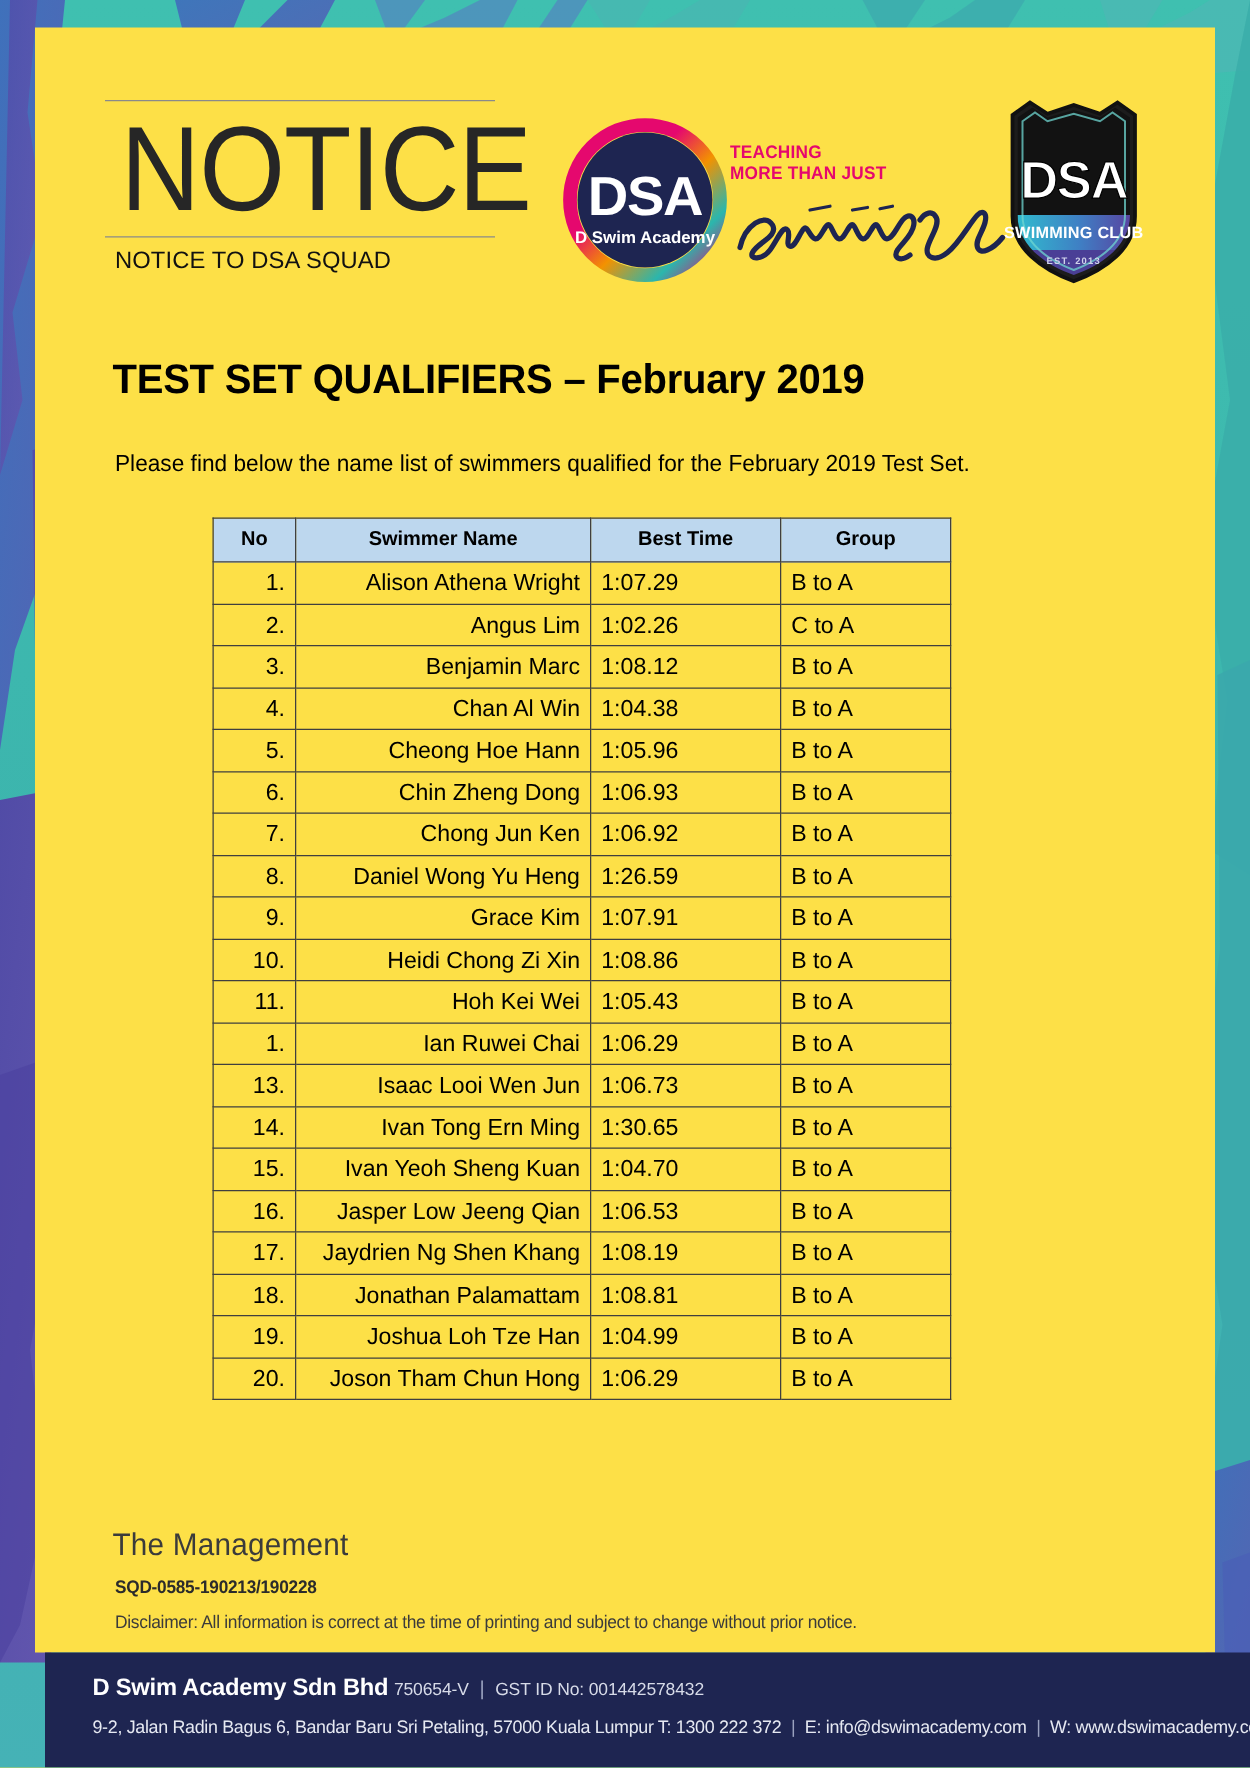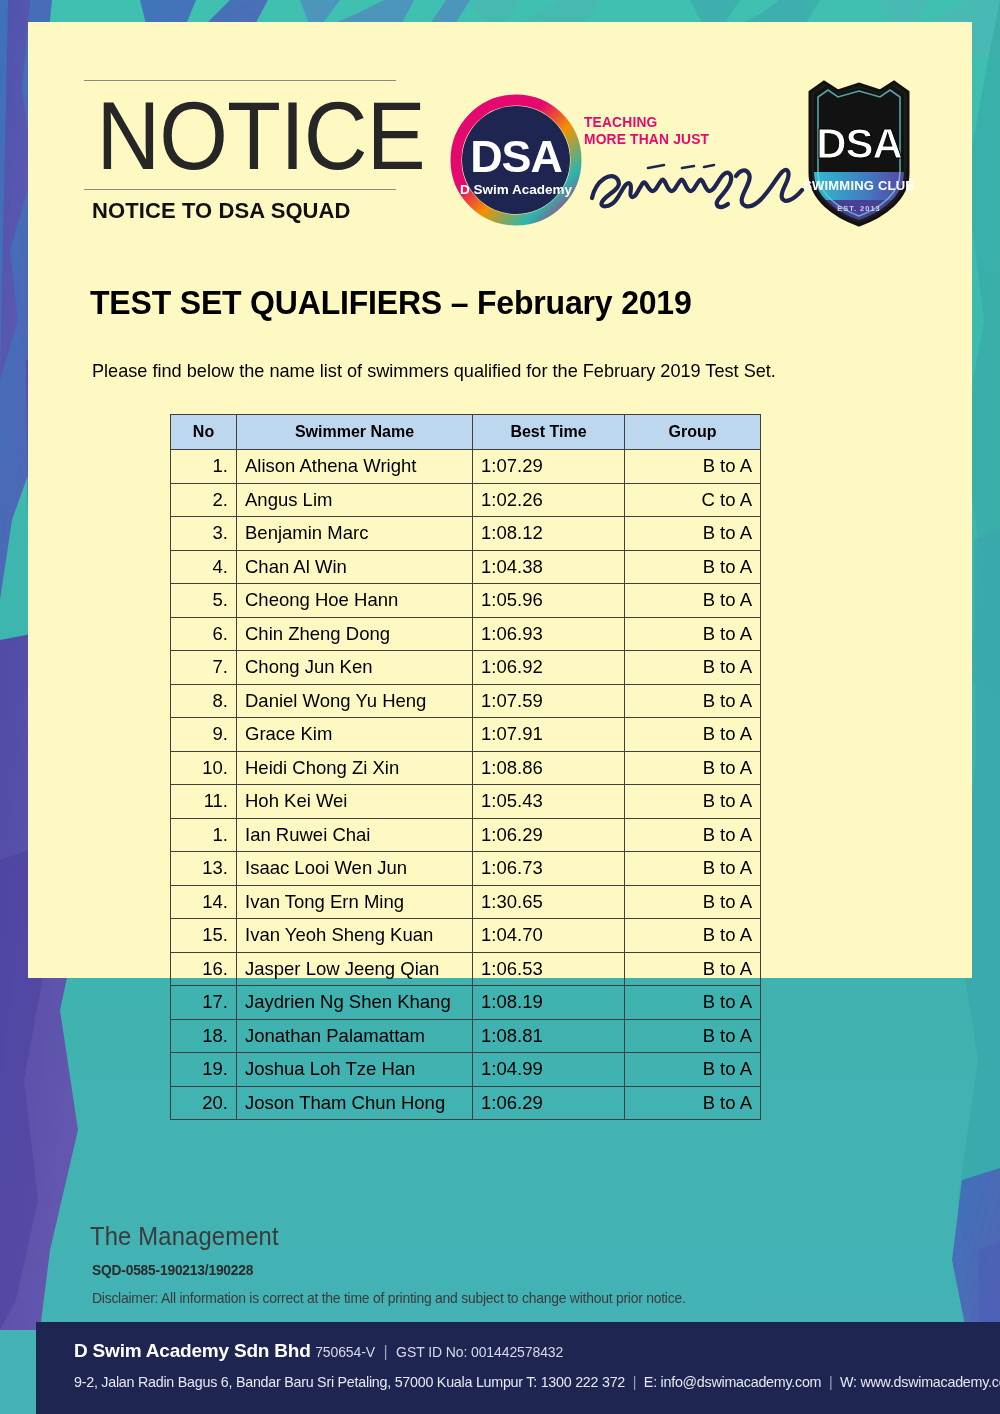--- a/index.html
+++ b/index.html
@@ -24,22 +24,22 @@
     height: 1414px;
     z-index: 0;
   }
 
   
   #doc-card {
     position: absolute;
     left: 28px;
     top: 22px;
     width: 944px;
-    height: 956px;
-    background: #fef9c3;
+    height: 1300px;
+    background: #fde047;
     z-index: 2;
   }
 
   
   #header-row {
     position: absolute;
     left: 0; top: 0;
     width: 944px;
     height: 200px;
   }
@@ -64,22 +64,22 @@
     color: #262626;
     text-align: center;
     transform: scaleX(0.92);
     transform-origin: center;
     padding: 2px 0 0 0;
   }
   #notice-sub {
     position: absolute;
     left: 64px;
     top: 176px;
-    font-size: 22px;
-    font-weight: bold;
+    font-size: 19px;
+    font-weight: normal;
     color: #111;
     letter-spacing: 0.1px;
   }
 
   
   #dsa-logo {
     position: absolute;
     left: 422px;
     top: 72px;
     width: 132px;
@@ -164,23 +164,23 @@
     text-align: center;
     height: 35px;
     font-size: 16px;
   }
   .col-no    { width: 66px; }
   .col-name  { width: 236px; }
   .col-time  { width: 152px; }
   .col-group { width: 136px; }
 
   td.cell-no    { text-align: right;  padding-right: 12px; vertical-align: bottom; padding-bottom: 3px; font-size: 18px; }
-  td.cell-name  { text-align: left;   padding-left: 10px; }
+  td.cell-name  { text-align: right;   padding-left: 10px; }
   td.cell-time  { }
-  td.cell-group { text-align: right; }
+  td.cell-group { text-align: left; }
 
   
   #management {
     position: absolute;
     left: 62px;
     top: 1200px;
     font-size: 25px;
     color: #3b3b3b;
     font-weight: 300;
     letter-spacing: 0.2px;
@@ -408,21 +408,21 @@
         </tr>
         <tr>
           <td class="cell-no">7.</td>
           <td class="cell-name">Chong Jun Ken</td>
           <td class="cell-time">1:06.92</td>
           <td class="cell-group">B to A</td>
         </tr>
         <tr>
           <td class="cell-no">8.</td>
           <td class="cell-name">Daniel Wong Yu Heng</td>
-          <td class="cell-time">1:07.59</td>
+          <td class="cell-time">1:26.59</td>
           <td class="cell-group">B to A</td>
         </tr>
         <tr>
           <td class="cell-no">9.</td>
           <td class="cell-name">Grace Kim</td>
           <td class="cell-time">1:07.91</td>
           <td class="cell-group">B to A</td>
         </tr>
         <tr>
           <td class="cell-no">10.</td>

